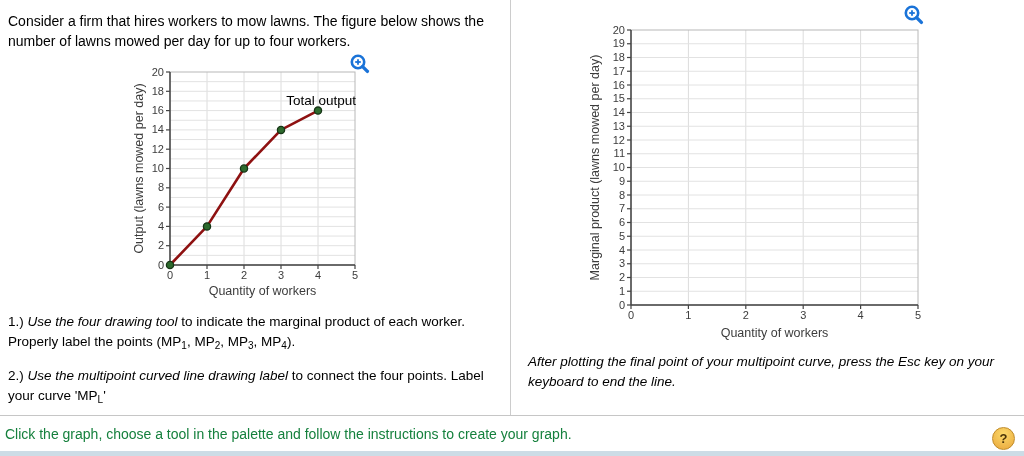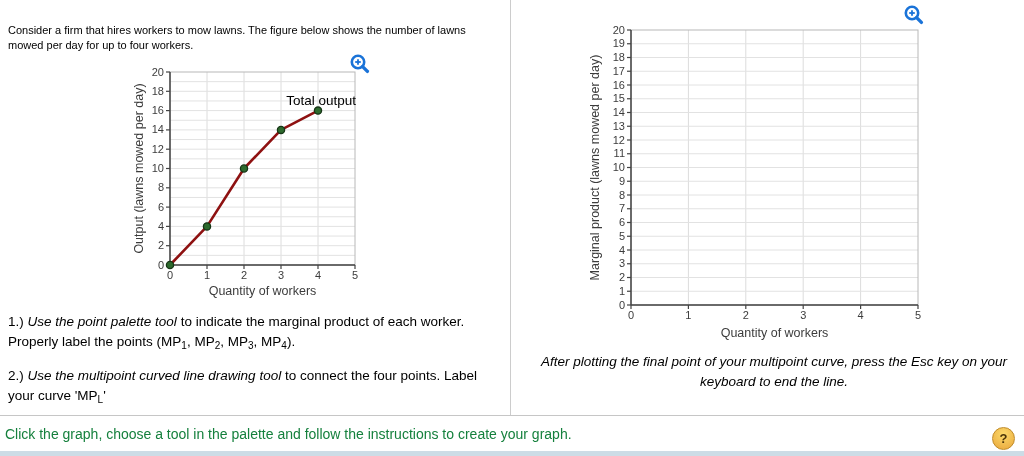--- a/index.html
+++ b/index.html
@@ -6,38 +6,38 @@
     --accent:#1a73d8; --curve:#8e1111; --point:#2d6a2d;
     --help-light:#fbd96a; --help-dark:#e9a63b; --help-border:#c08b28;
     --strip:#ccdce6; --grid:#dcdcdc; --axis:#444444;
   }
   html,body{margin:0;padding:0;}
   body{
     width:1024px;height:456px;position:relative;overflow:hidden;
     background:#ffffff;color:#000;
     font-family:"Liberation Sans","DejaVu Sans",sans-serif;
   }
-  .question{position:absolute;left:8px;top:23px;width:478px;font-size:11px;line-height:1.4;}
+  .question{position:absolute;left:8px;top:12px;width:478px;font-size:14px;line-height:1.4;}
   .chart-svg{position:absolute;display:block;cursor:crosshair;}
   #chart-left{left:130px;top:48px;}
   #chart-right{left:558px;top:0px;}
   .tick{font-size:11px;fill:#3c3c3c;}
   .axis-title{font-size:12.5px;fill:#3c3c3c;}
   .annotation{font-size:13.5px;fill:#000;}
   .zoom-btn{position:absolute;width:22px;height:22px;cursor:pointer;background:none;border:none;padding:0;}
   #zoom-left{left:349px;top:53px;}
   #zoom-right{left:903px;top:4px;}
   .zoom-btn svg{display:block;}
   .zoom-stroke{stroke:var(--accent);}
   .tasks{position:absolute;left:8px;top:312px;width:494px;font-size:13.5px;line-height:1.45;}
   .task{margin:0;}
   .task + .task{margin-top:15px;}
   .it{font-style:italic;}
   .mp-sub{font-size:10px;position:relative;top:3px;}
-  .note{position:absolute;left:528px;top:352px;width:492px;text-align:center;
+  .note{position:absolute;left:528px;top:352px;width:492px;
         font-style:italic;font-size:13.5px;line-height:1.5;}
   .vdivider{position:absolute;left:510px;top:0;width:1px;height:415px;background:#cccccc;}
   .hdivider{position:absolute;left:0;top:415px;width:1024px;height:1px;background:#c6c6c6;}
   .footer-text{position:absolute;left:5px;top:426px;font-size:14px;color:#15803d;}
   .help-btn{position:absolute;left:992px;top:427px;width:23px;height:23px;border-radius:50%;
     background:radial-gradient(circle at 50% 30%,var(--help-light),var(--help-dark));
     border:1px solid var(--help-border);box-sizing:border-box;cursor:pointer;
     display:flex;align-items:center;justify-content:center;
     font-weight:bold;font-size:13px;color:#4a3308;padding:0;
     font-family:"Liberation Sans","DejaVu Sans",sans-serif;}
@@ -217,22 +217,22 @@
 <button id="zoom-right" class="zoom-btn">
   <svg width="22" height="22" viewBox="0 0 22 22">
     <circle class="zoom-stroke" cx="9" cy="9" r="6.2" fill="none" stroke-width="2.6"></circle>
     <line class="zoom-stroke" x1="9" y1="6.2" x2="9" y2="11.8" stroke-width="1.8"></line>
     <line class="zoom-stroke" x1="6.2" y1="9" x2="11.8" y2="9" stroke-width="1.8"></line>
     <line class="zoom-stroke" x1="13.6" y1="13.6" x2="18.4" y2="18.4" stroke-width="3.4" stroke-linecap="round"></line>
   </svg>
 </button>
 
 <div class="tasks">
-  <p class="task"><span>1.) </span><span class="it">Use the point palette tool</span><span> to indicate the marginal product of each worker. Properly label the points (MP</span><span class="mp-sub">1</span><span>, MP</span><span class="mp-sub">2</span><span>, MP</span><span class="mp-sub">3</span><span>, MP</span><span class="mp-sub">4</span><span>).</span></p>
-  <p class="task"><span>2.) </span><span class="it">Use the multipoint curved line drawing tool</span><span> to connect the four points. Label your curve 'MP</span><span class="mp-sub">L</span><span>'</span></p>
+  <p class="task"><span>1.) </span><span class="it">Use the four drawing tool</span><span> to indicate the marginal product of each worker. Properly label the points (MP</span><span class="mp-sub">1</span><span>, MP</span><span class="mp-sub">2</span><span>, MP</span><span class="mp-sub">3</span><span>, MP</span><span class="mp-sub">4</span><span>).</span></p>
+  <p class="task"><span>2.) </span><span class="it">Use the multipoint curved line drawing label</span><span> to connect the four points. Label your curve 'MP</span><span class="mp-sub">L</span><span>'</span></p>
 </div>
 
 <div class="note">After plotting the final point of your multipoint curve, press the Esc key on your keyboard to end the line.</div>
 
 <div class="vdivider"></div>
 <div class="hdivider"></div>
 
 <div class="footer-text">Click the graph, choose a tool in the palette and follow the instructions to create your graph.</div>
 
 <button class="help-btn">?</button>

